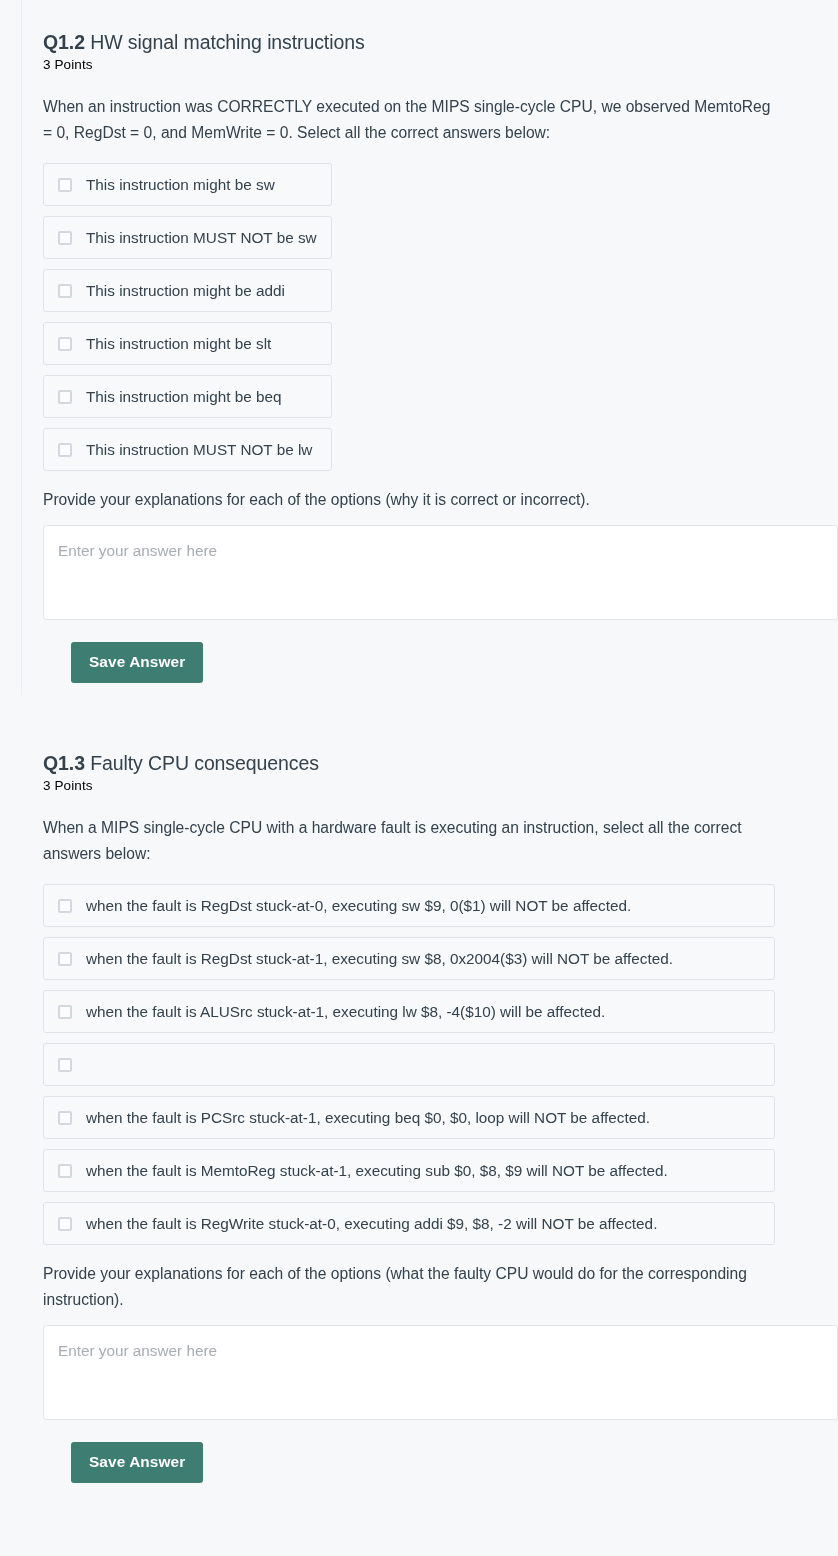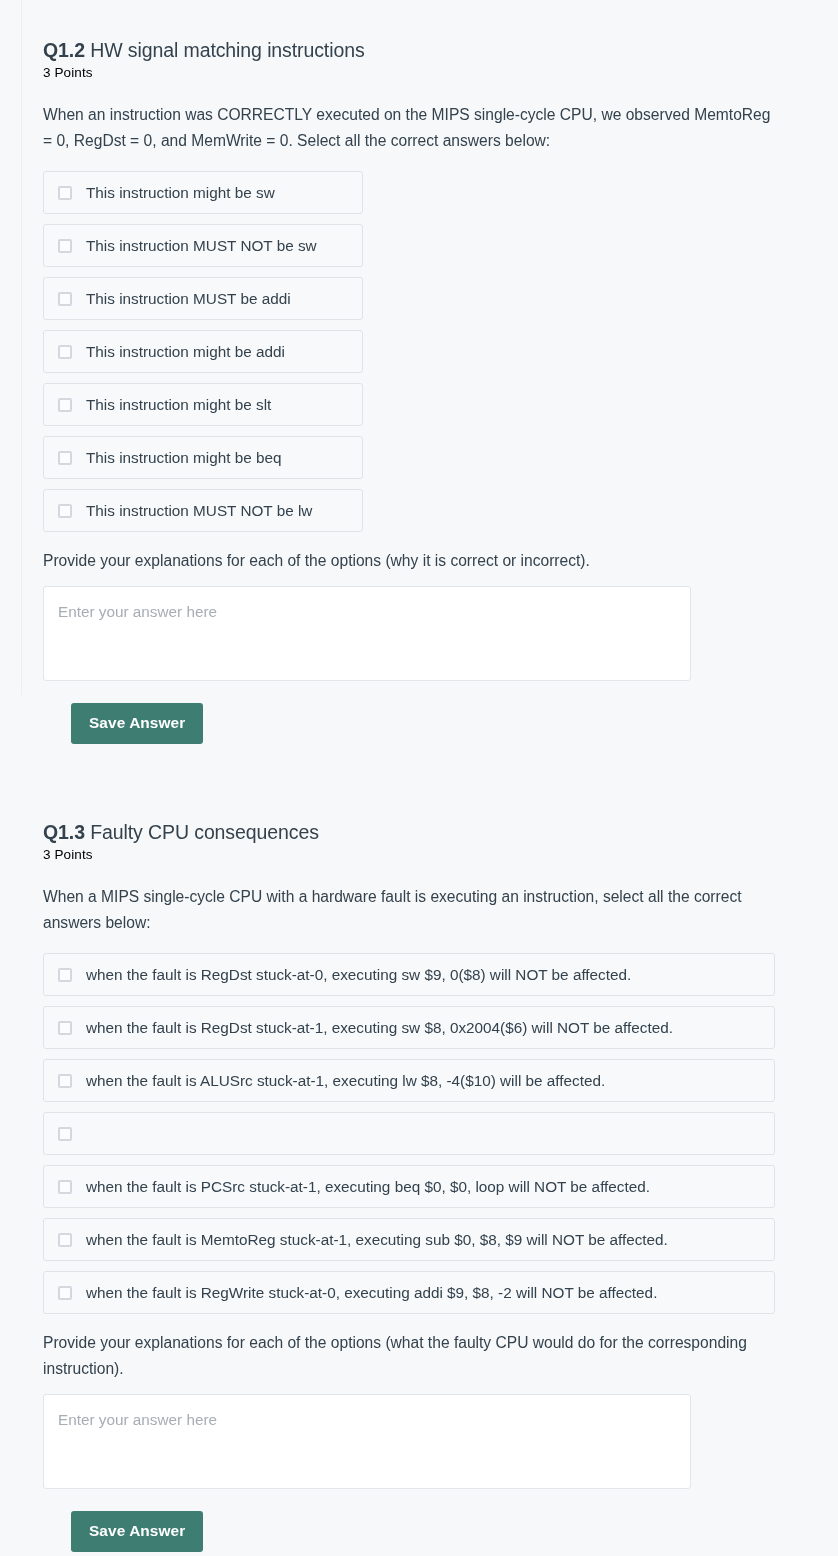--- a/index.html
+++ b/index.html
@@ -27,21 +27,21 @@
     padding: 22px 30px 0 43px;
   }
 
   
   .q-block { margin-bottom: 0; }
   .q-title {
     font-size: 19.5px;
     line-height: 26px;
     font-weight: 400;
     color: #33424d;
-    margin: 15px 0 2px 0;
+    margin: 7px 0 2px 0;
     letter-spacing: -0.1px;
   }
   .q-title .q-num {
     font-weight: 700;
   }
   .q-points {
     font-size: 13.5px;
     color: #000000;
     margin: 0 0 22px 0;
     letter-spacing: 0.1px;
@@ -60,21 +60,21 @@
     display: flex;
     align-items: center;
     border: 1px solid #dfe3e8;
     background: #f8f9fb;
     border-radius: 3px;
     padding: 0 14px;
     height: 43px;
     margin-bottom: 10px;
     cursor: pointer;
   }
-  .options.narrow .option { width: 320px; text-align: center; }
+  .options.narrow .option { width: 289px; text-align: center; }
   .options.wide .option  { width: 732px; }
 
   .cbox {
     width: 14px;
     height: 14px;
     min-width: 14px;
     border: 2px solid #d3d8de;
     border-radius: 2px;
     background: #fbfcfd;
     margin-right: 14px;
@@ -88,21 +88,21 @@
 
   
   .explain-prompt {
     font-size: 15.6px;
     line-height: 26px;
     color: #33424d;
     margin: 16px 0 12px 0;
     max-width: 730px;
   }
   .answer-box {
-    width: 648px;
+    width: 795px;
     height: 95px;
     background: #ffffff;
     border: 1px solid #e2e5e9;
     border-radius: 3px;
     padding: 15px 14px;
     cursor: text;
   }
   .answer-placeholder {
     font-size: 15.3px;
     color: #a6adb4;
@@ -148,24 +148,20 @@
       <div class="option">
         <span class="cbox"></span>
         <span class="option-label">This instruction might be sw</span>
       </div>
       <div class="option">
         <span class="cbox"></span>
         <span class="option-label">This instruction MUST NOT be sw</span>
       </div>
       <div class="option">
         <span class="cbox"></span>
-        <span class="option-label">This instruction MUST be addi</span>
-      </div>
-      <div class="option">
-        <span class="cbox"></span>
         <span class="option-label">This instruction might be addi</span>
       </div>
       <div class="option">
         <span class="cbox"></span>
         <span class="option-label">This instruction might be slt</span>
       </div>
       <div class="option">
         <span class="cbox"></span>
         <span class="option-label">This instruction might be beq</span>
       </div>
@@ -190,25 +186,25 @@
     <h2 class="q-title">
       <span class="q-num">Q1.3</span>
       <span>Faulty CPU consequences</span>
     </h2>
     <div class="q-points">3 Points</div>
     <p class="q-prompt">When a MIPS single-cycle CPU with a hardware fault is executing an instruction, select all the correct answers below:</p>
 
     <div class="options wide">
       <div class="option">
         <span class="cbox"></span>
-        <span class="option-label">when the fault is RegDst stuck-at-0, executing sw $9, 0($8) will NOT be affected.</span>
-      </div>
-      <div class="option">
-        <span class="cbox"></span>
-        <span class="option-label">when the fault is RegDst stuck-at-1, executing sw $8, 0x2004($6) will NOT be affected.</span>
+        <span class="option-label">when the fault is RegDst stuck-at-0, executing sw $9, 0($1) will NOT be affected.</span>
+      </div>
+      <div class="option">
+        <span class="cbox"></span>
+        <span class="option-label">when the fault is RegDst stuck-at-1, executing sw $8, 0x2004($3) will NOT be affected.</span>
       </div>
       <div class="option">
         <span class="cbox"></span>
         <span class="option-label">when the fault is ALUSrc stuck-at-1, executing lw $8, -4($10) will be affected.</span>
       </div>
       <div class="option">
         <span class="cbox"></span>
       </div>
       <div class="option">
         <span class="cbox"></span>

